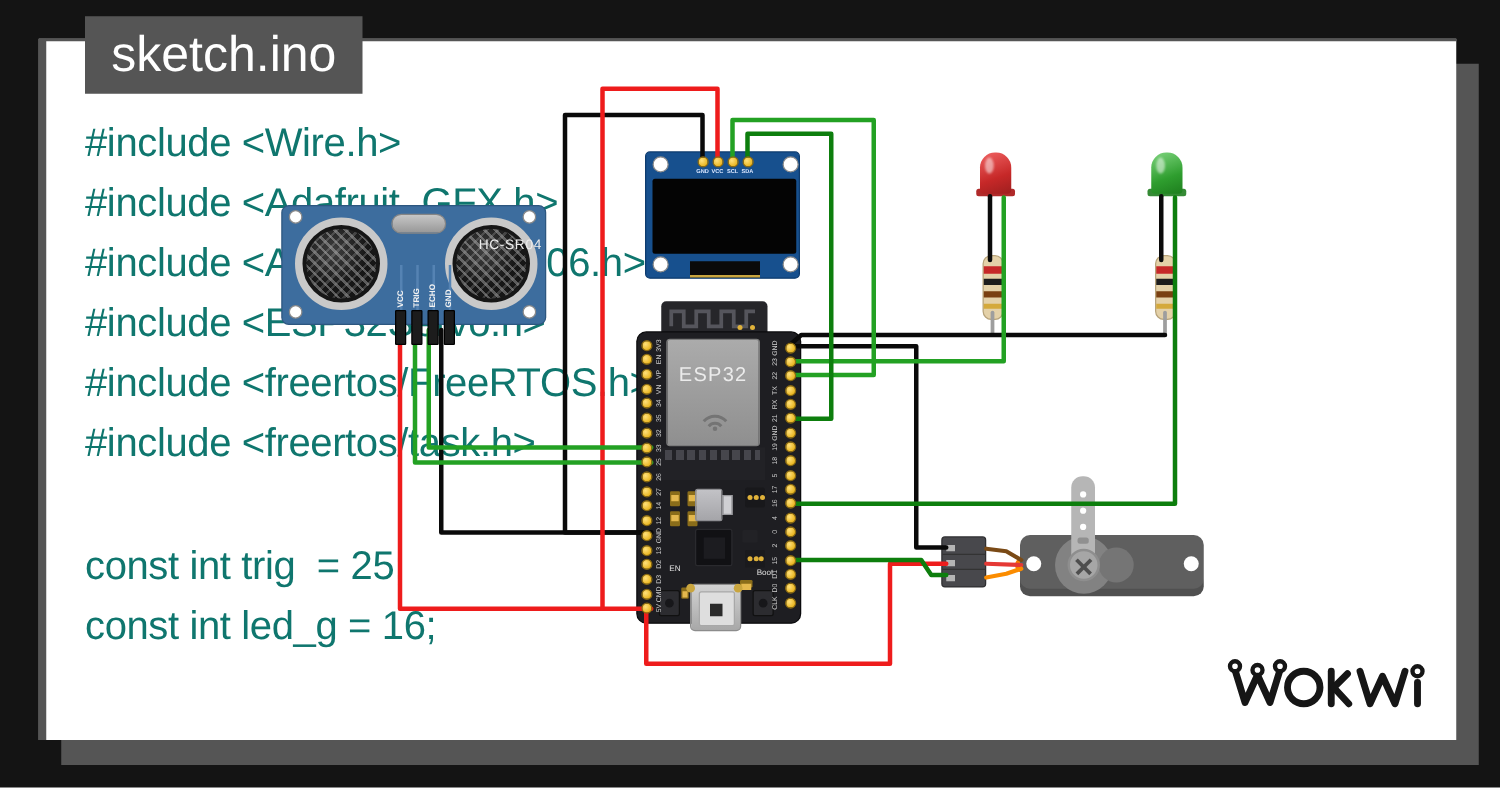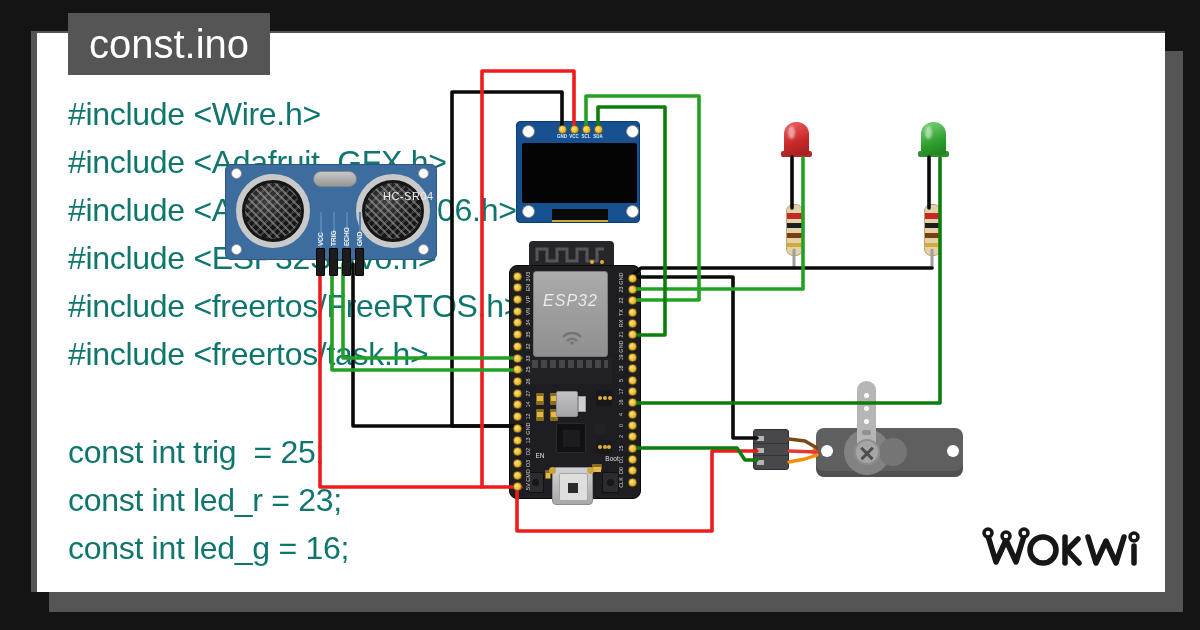--- a/index.html
+++ b/index.html
@@ -40,25 +40,25 @@
   #wires{position:absolute;left:0;top:0;z-index:20}
   #pins-layer{position:absolute;left:0;top:0;width:0;height:0;z-index:30}
   .comp{z-index:10}
   .xbar{position:absolute;width:16px;height:2.5px;background:#4e4e4e;left:3px;top:11px}
 </style>
 </head>
 <body>
 
 <div class="card">
   <div class="code" style="left:31px;top:57px;"><div class="code-line" style="">#include &lt;Wire.h&gt;</div><div class="code-line" style="">#include &lt;Adafruit_GFX.h&gt;</div><div class="code-line" style="">#include &lt;Adafruit_SSD1306.h&gt;</div><div class="code-line" style="">#include &lt;ESP32Servo.h&gt;</div><div class="code-line" style="">#include &lt;freertos/FreeRTOS.h&gt;</div><div class="code-line" style="">#include &lt;freertos/task.h&gt;</div></div>
-  <div class="code" style="left:31px;top:395px;"><div class="code-line" style="">const int trig  = 25;</div><div class="code-line" style="">const int led_r = 23;</div><div class="code-line" style="">const int led_g = 16;</div></div>
+  <div class="code" style="left:31px;top:395px;"><div class="code-line" style="">const int trig  = 25;</div><div class="code-line" style="">const int led_g = 16;</div></div>
 </div>
 
 <div class="title-box">
-  <span>const.ino</span>
+  <span>sketch.ino</span>
 </div>
 
 <div class="abs comp" style="left:225px;top:164px;width:212px;height:96px;">
   <div class="abs" style="inset:0;background:#3d6d9e;border:1px solid #2c567f;border-radius:6px;box-sizing:border-box;"></div>
   <div class="hole" style="left:6px;top:4px;width:11px;height:11px;"></div>
   <div class="hole" style="left:193px;top:4px;width:11px;height:11px;"></div>
   <div class="hole" style="left:6px;top:80px;width:11px;height:11px;"></div>
   <div class="hole" style="left:193px;top:80px;width:11px;height:11px;"></div>
   <div class="trans" style="left:11px;top:10px;"></div>
   <div class="trans" style="left:131px;top:10px;"></div>
@@ -79,21 +79,21 @@
 <div class="abs comp" style="left:509px;top:241px;width:132px;height:264px;">
   <div class="abs" style="left:20px;top:0;width:85px;height:27px;background:#26262a;border-radius:4px 4px 0 0;">
     <svg width="85" height="27">
         <path d="M8,20 V8 H18 V20 H28 V8 H38 V20 H48 V8 H58 V20 H68 V8 H75" stroke="#55555c" fill="none" stroke-width="3"></path>
       </svg>
     <div class="golddot" style="left:61px;top:19px;"></div>
     <div class="golddot" style="left:71px;top:19px;"></div>
   </div>
   <div class="abs" style="left:0;top:24px;width:132px;height:234px;background:#1e1e22;border:1px solid #0a0a0c;border-radius:8px;box-sizing:border-box;"></div>
   <div class="abs" style="left:24px;top:30px;width:75px;height:86px;background:linear-gradient(#ababab,#8f8f8f);border:1px solid #7c7c7c;border-radius:3px;box-sizing:border-box;">
-    <div class="abs" style="left:0;right:0;top:20px;text-align:center;font-size:16px;letter-spacing:1px;color:#ebebeb;font-style:italic;">ESP32</div>
+    <div class="abs" style="left:0;right:0;top:20px;text-align:center;font-size:16px;letter-spacing:1px;color:#ebebeb;">ESP32</div>
     <svg class="abs" style="left:25px;top:50px;" width="26" height="24" viewBox="0 0 26 24">
       <g fill="none" stroke="#747474" stroke-width="2.4">
         <path d="M4,15 A 12,12 0 0 1 22,15"></path>
           <path d="M8,19 A 6.5,6.5 0 0 1 18,19"></path>
       </g>
         <circle cx="13" cy="21" r="1.8" fill="#747474"></circle>
     </svg>
   </div>
   <div class="abs" style="left:19px;top:117px;width:84px;height:26px;background:#222226;">
     <div class="abs" style="left:4px;top:2px;width:76px;height:8px;background:repeating-linear-gradient(90deg,#46464c 0 6px,transparent 6px 9px);"></div>

